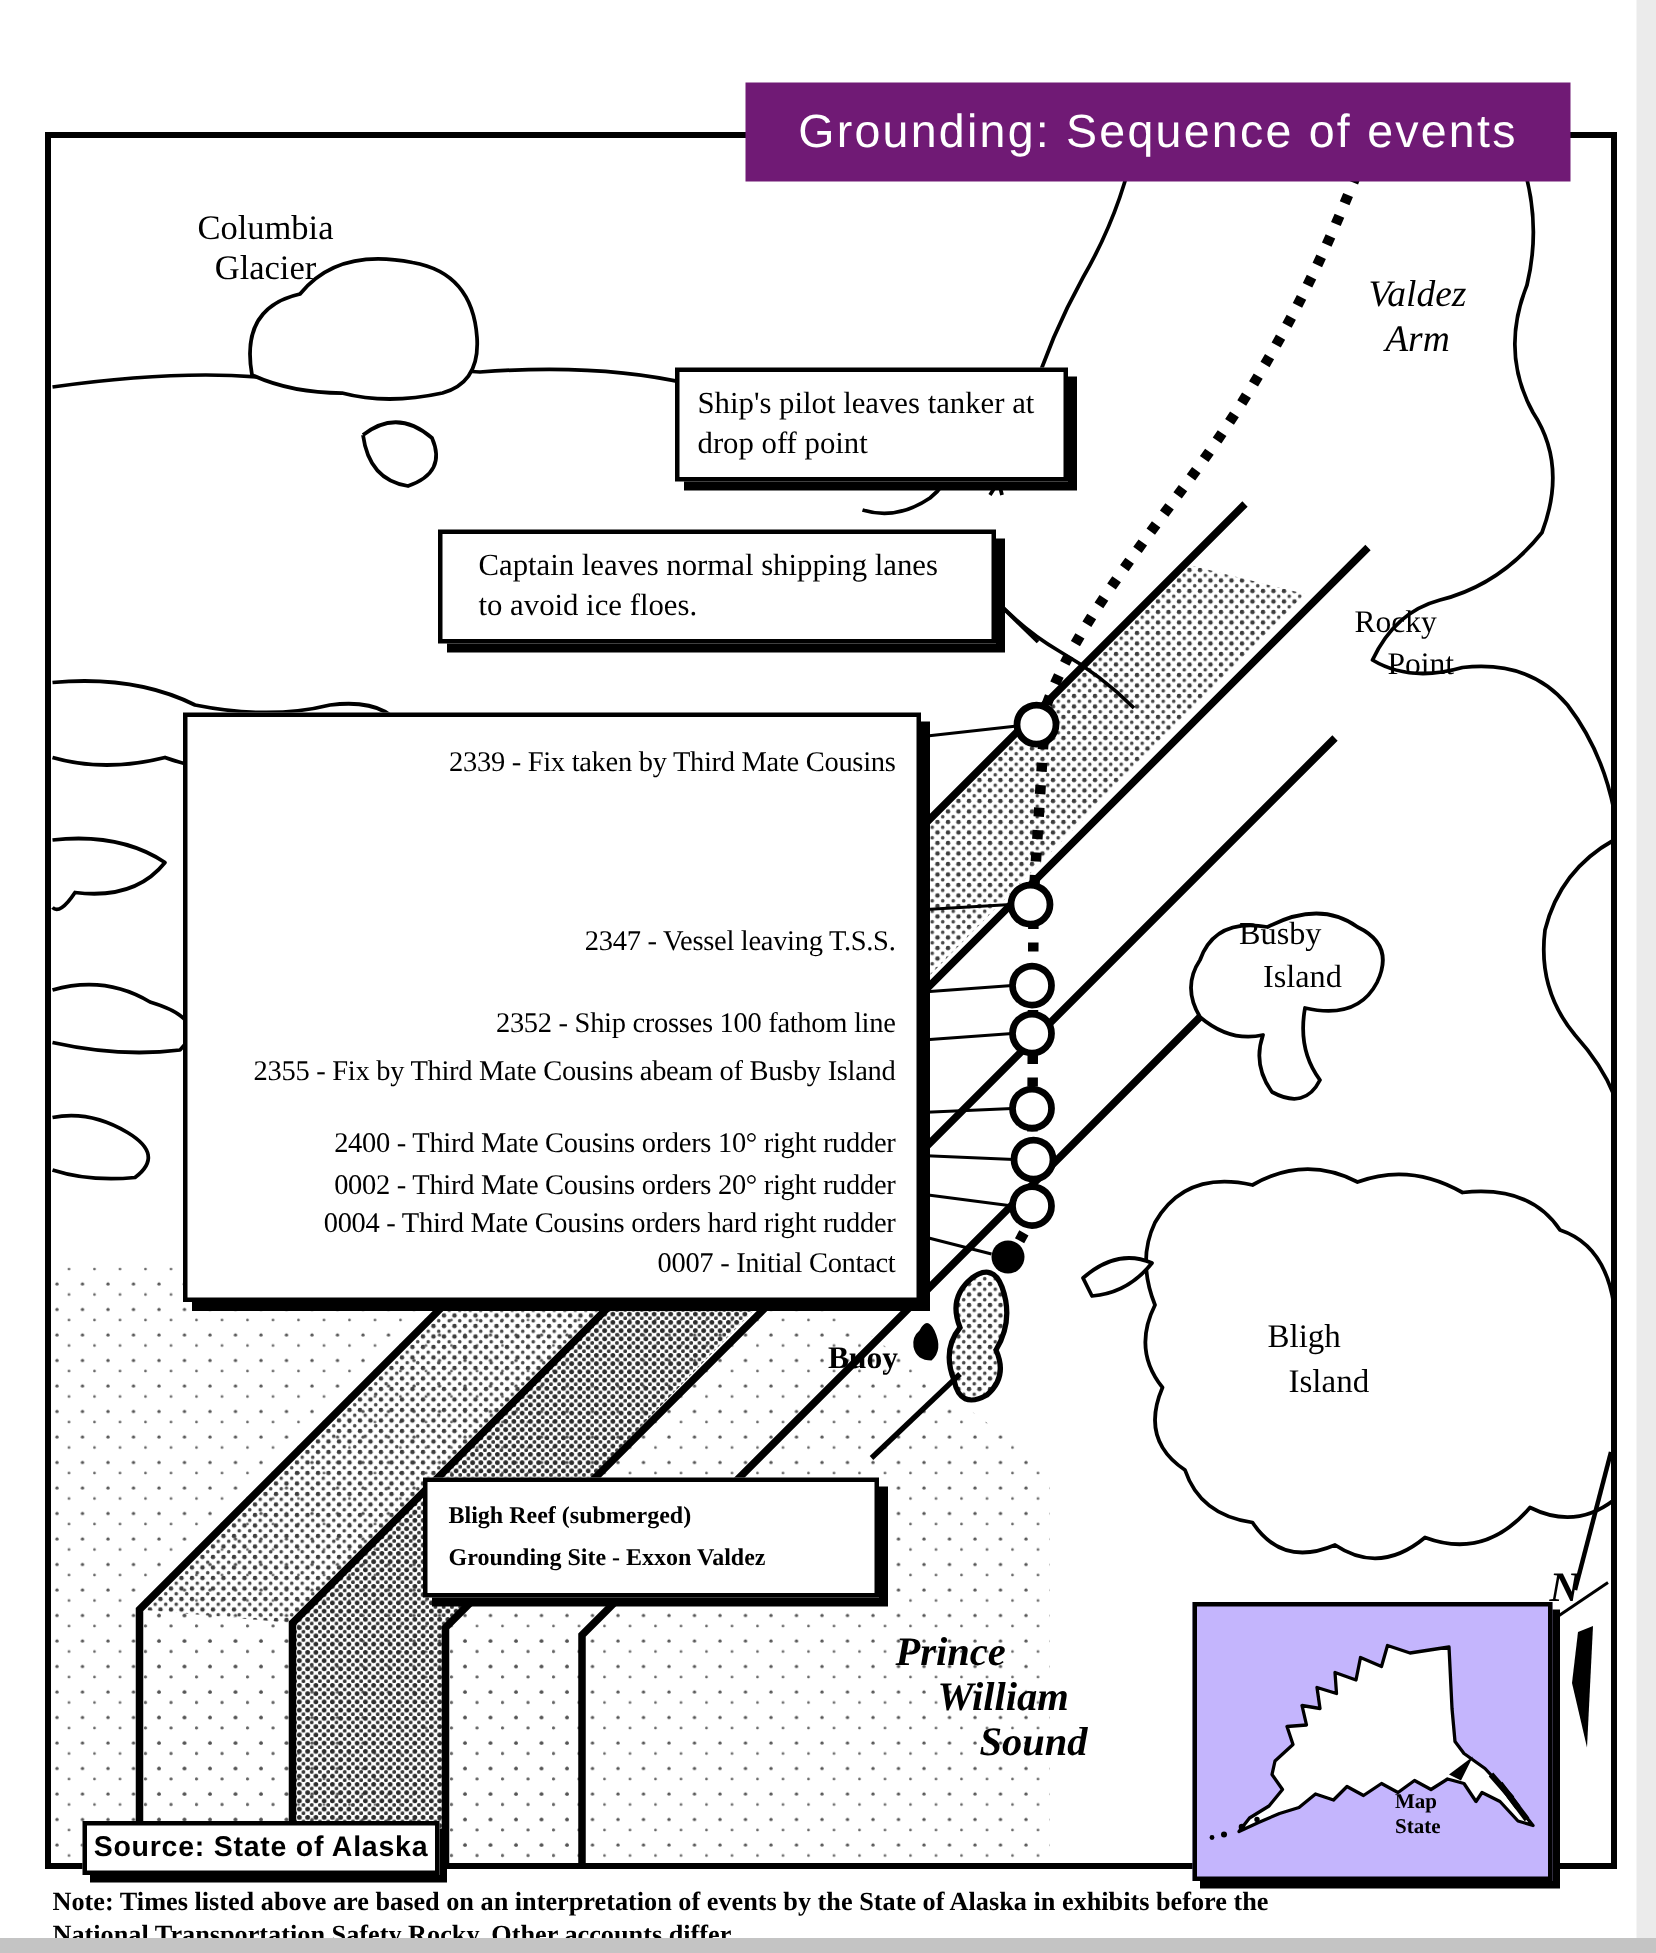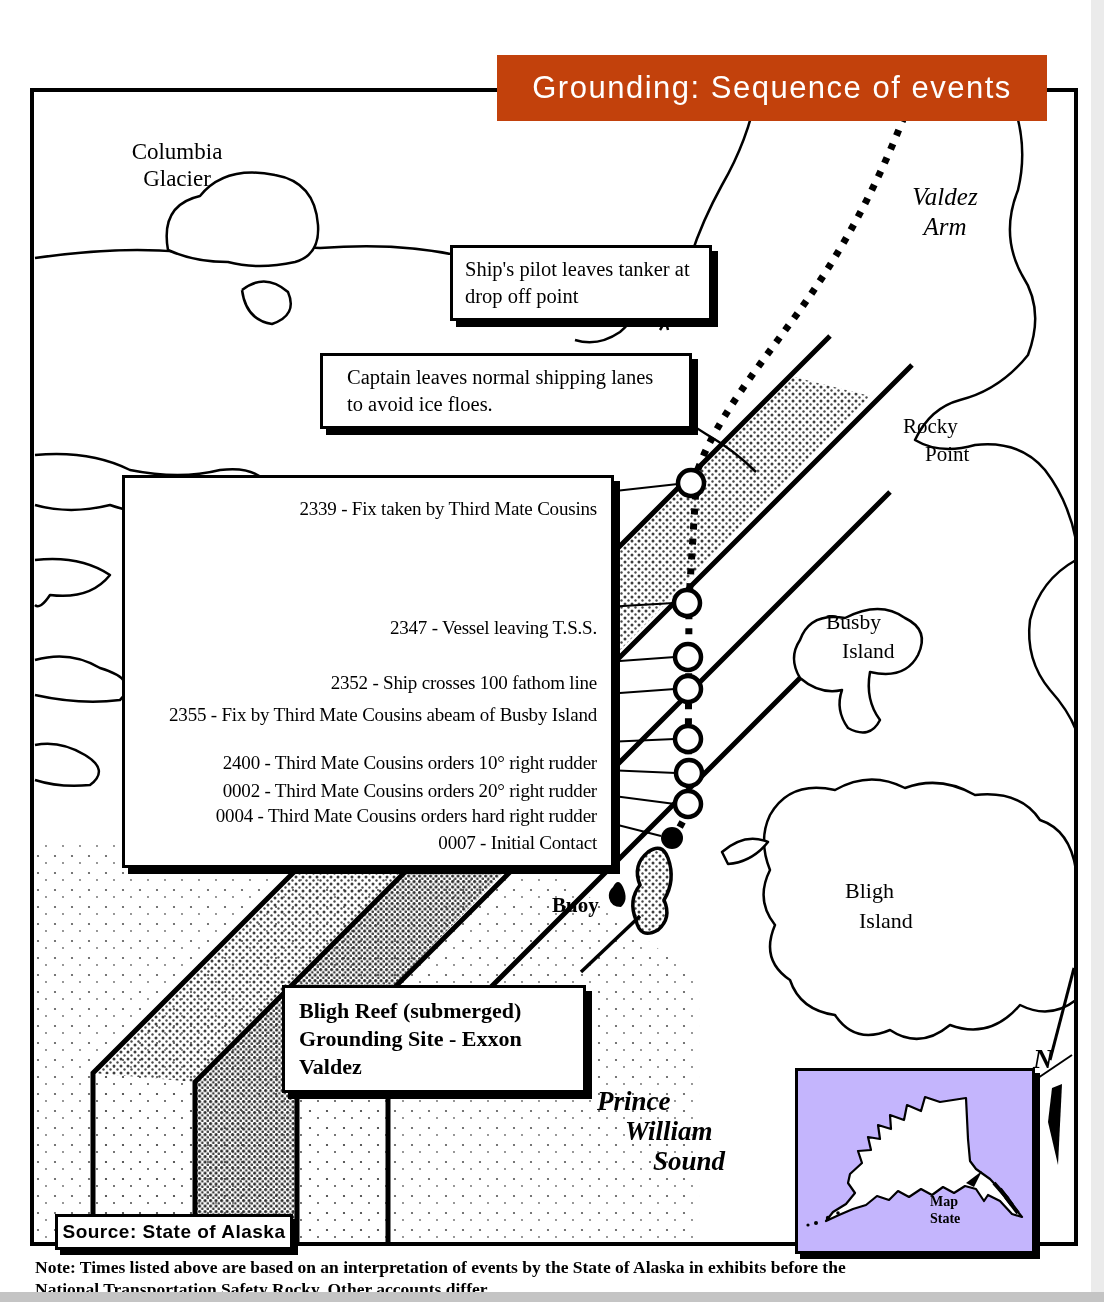--- a/index.html
+++ b/index.html
@@ -1,29 +1,29 @@
 <!DOCTYPE html>
 <html><head>
 <meta charset="utf-8">
 <style>
   html,body{margin:0;padding:0;background:#ffffff;}
   .canvas{position:relative;width:1104px;height:1302px;background:#ffffff;overflow:hidden;
           font-family:"Liberation Serif",serif;color:#000;}
   .map-svg{position:absolute;left:0;top:0;z-index:1;}
   .map-frame{position:absolute;left:30px;top:88px;width:1040px;height:1150px;
              border:4px solid #000;z-index:2;pointer-events:none;}
-  .banner{position:absolute;left:497px;top:55px;width:550px;height:66px;background:#c2410c;
+  .banner{position:absolute;left:497px;top:55px;width:550px;height:66px;background:#701a75;
           color:#fff;z-index:8;display:flex;align-items:center;justify-content:center;
           font-family:"Liberation Sans",sans-serif;font-size:31px;letter-spacing:1.5px;font-weight:400;}
   .maplabel{position:absolute;z-index:4;white-space:nowrap;}
   .box{position:absolute;background:#fff;border:3px solid #000;box-shadow:6px 6px 0 #000;z-index:6;margin-top:17px;}
   .callout{font-size:20.5px;line-height:27px;padding:8px 12px;}
   .events-box{left:122px;top:458px;width:486px;height:387px;font-family:Liberation Serif, serif;}
   .event-line{position:absolute;right:14px;white-space:nowrap;font-size:19px;letter-spacing:-0.2px;}
-  .reef-box{font-weight:700;font-size:22px;line-height:28px;padding:9px 14px;}
+  .reef-box{font-weight:700;font-size:16px;line-height:28px;padding:9px 14px;}
   .source-box{position:absolute;left:55px;top:1214px;width:232px;height:30px;background:#fff;
               border:3px solid #000;box-shadow:5px 5px 0 #000;z-index:7;display:flex;align-items:center;
               justify-content:center;font-family:"Liberation Sans",sans-serif;font-size:19px;font-weight:700;letter-spacing:.5px;}
   .note{position:absolute;left:35px;top:1256px;width:1045px;z-index:3;font-size:17.5px;
         font-weight:600;line-height:22px;}
   .inset{position:absolute;left:795px;top:1068px;width:234px;height:180px;background:#c4b5fd;
          border:3px solid #000;box-shadow:5px 5px 0 #000;z-index:7;}
   .inset-label{position:absolute;left:132px;top:122px;font-size:14px;font-weight:700;line-height:17px;z-index:2;}
   .compass-n{position:absolute;left:1033px;top:1043px;z-index:5;font-style:italic;font-weight:700;font-size:28px;}
   .page-edge-right{position:absolute;right:0;top:0;width:13px;height:1302px;background:#ebebeb;z-index:9;}
@@ -126,21 +126,21 @@
   </div>
 
   <div class="maplabel it" style="left:880px;top:182px;width:130px;text-align:center;font-size:25px;line-height:30px;">
     <div>Valdez</div>
     <div>Arm</div>
   </div>
   <div class="maplabel" style="left:112px;top:138px;width:130px;text-align:center;font-size:23px;line-height:27px;">
     <div>Columbia</div>
     <div>Glacier</div>
   </div>
-  <div class="maplabel" style="left:903px;top:400px;font-size:21px;line-height:28px;margin-top:12px;">
+  <div class="maplabel" style="left:903px;top:400px;font-size:21px;line-height:28px;">
     <div>Rocky</div>
     <div style="padding-left:22px;">Point</div>
   </div>
   <div class="maplabel" style="left:826px;top:608px;font-size:21.5px;line-height:29px;">
     <div>Busby</div>
     <div style="padding-left:16px;">Island</div>
   </div>
   <div class="maplabel" style="left:845px;top:876px;font-size:22px;line-height:30px;">
     <div>Bligh</div>
     <div style="padding-left:14px;">Island</div>
@@ -150,21 +150,21 @@
     <div>Prince</div>
     <div style="padding-left:28px;">William</div>
     <div style="padding-left:56px;">Sound</div>
   </div>
   <div class="compass-n">N</div>
 
   <div class="box callout" style="left:450px;top:228px;width:232px;">
     <div>Ship's pilot leaves tanker at</div>
     <div>drop off point</div>
   </div>
-  <div class="box callout" style="left:320px;top:336px;width:330px;padding-left:24px;">
+  <div class="box callout" style="left:292px;top:336px;width:330px;padding-left:24px;">
     <div>Captain leaves normal shipping lanes</div>
     <div>to avoid ice floes.</div>
   </div>
 
   <div class="box events-box">
       <div class="event-line" style="top: 20px;">2339 - Fix taken by Third Mate Cousins</div>
       <div class="event-line" style="top: 139px;">2347 - Vessel leaving T.S.S.</div>
       <div class="event-line" style="top: 194px;">2352 - Ship crosses 100 fathom line</div>
       <div class="event-line" style="top: 226px;">2355 - Fix by Third Mate Cousins abeam of Busby Island</div>
       <div class="event-line" style="top: 274px;">2400 - Third Mate Cousins orders 10° right rudder</div>

